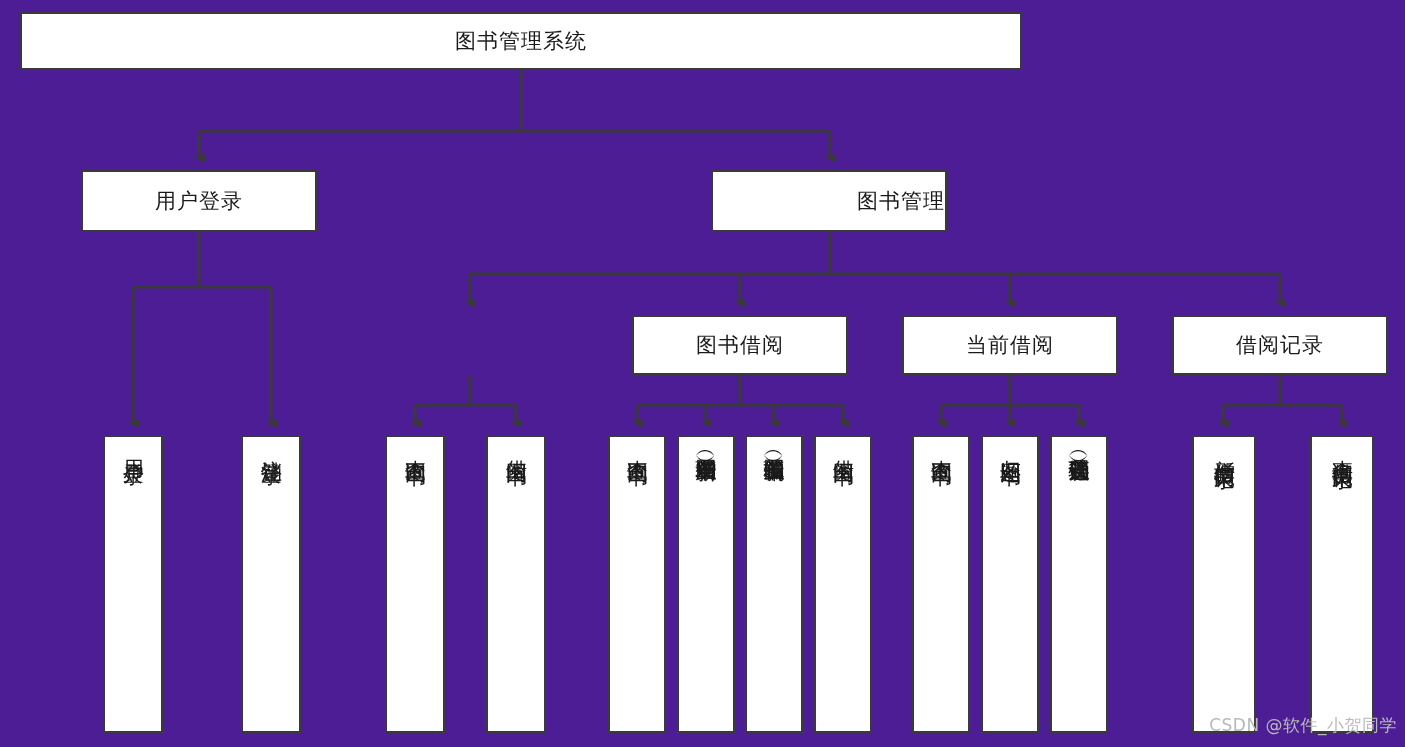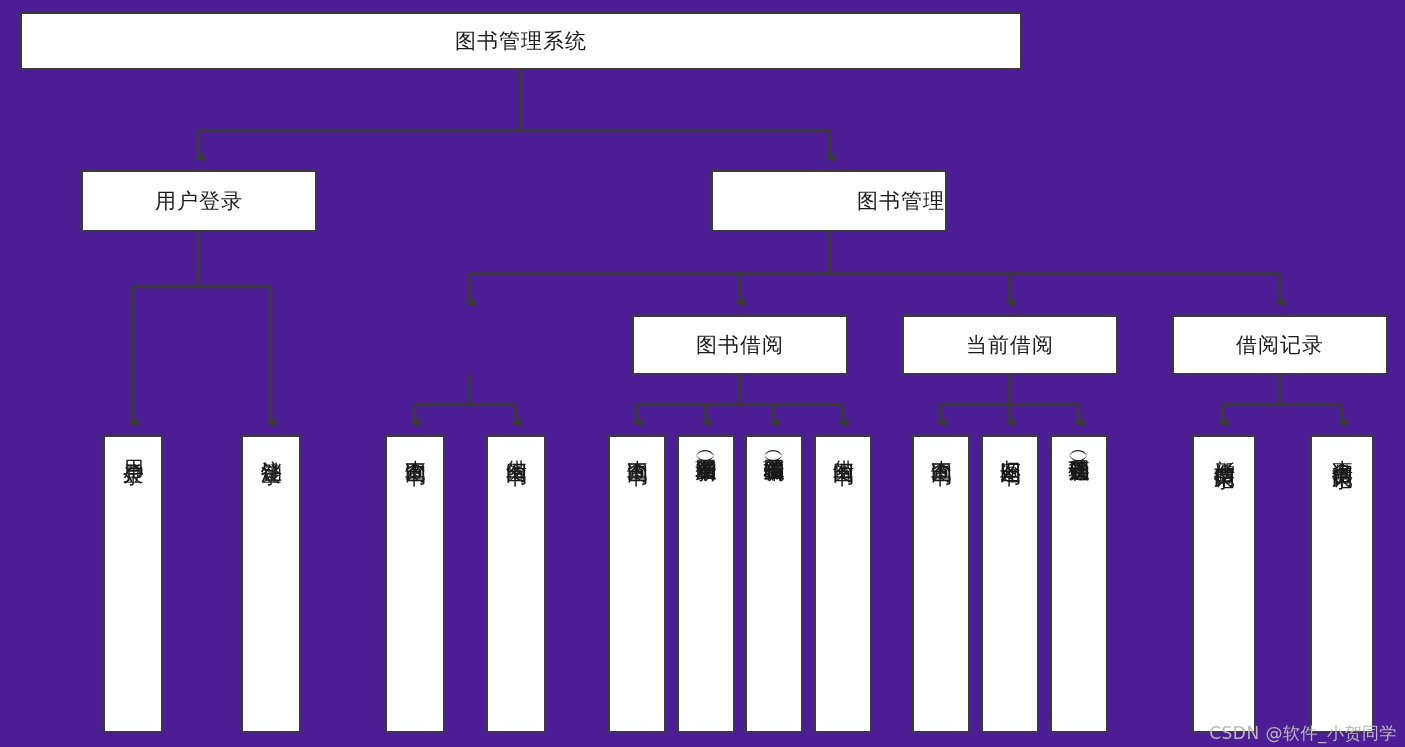--- a/index.html
+++ b/index.html
@@ -53,21 +53,21 @@
     position: absolute;
     left: 0;
     top: 0;
     width: 1405px;
     height: 747px;
     pointer-events: none;
   }
   .watermark {
     position: absolute;
     right: 8px;
-    bottom: 2px;
+    bottom: 10px;
     font-size: 17px;
     color: #b9b9b9;
     letter-spacing: 0.5px;
     white-space: nowrap;
   }
 </style>
 </head>
 <body>
 
 <div id="canvas">

